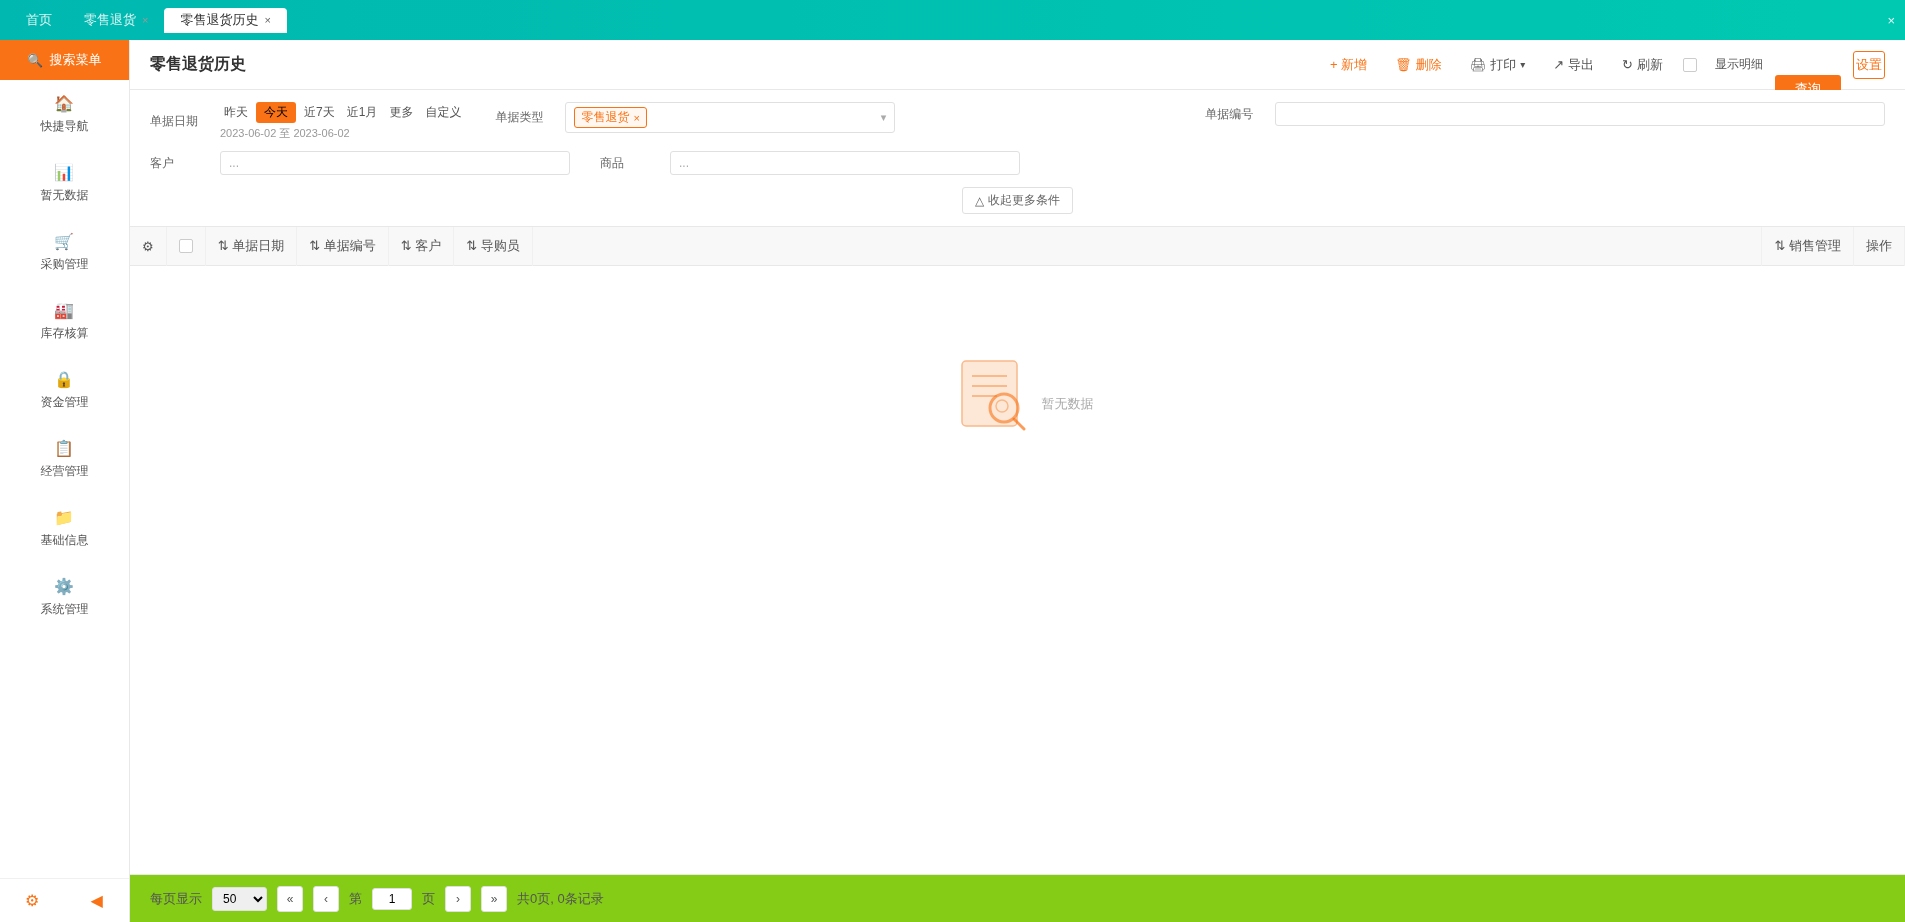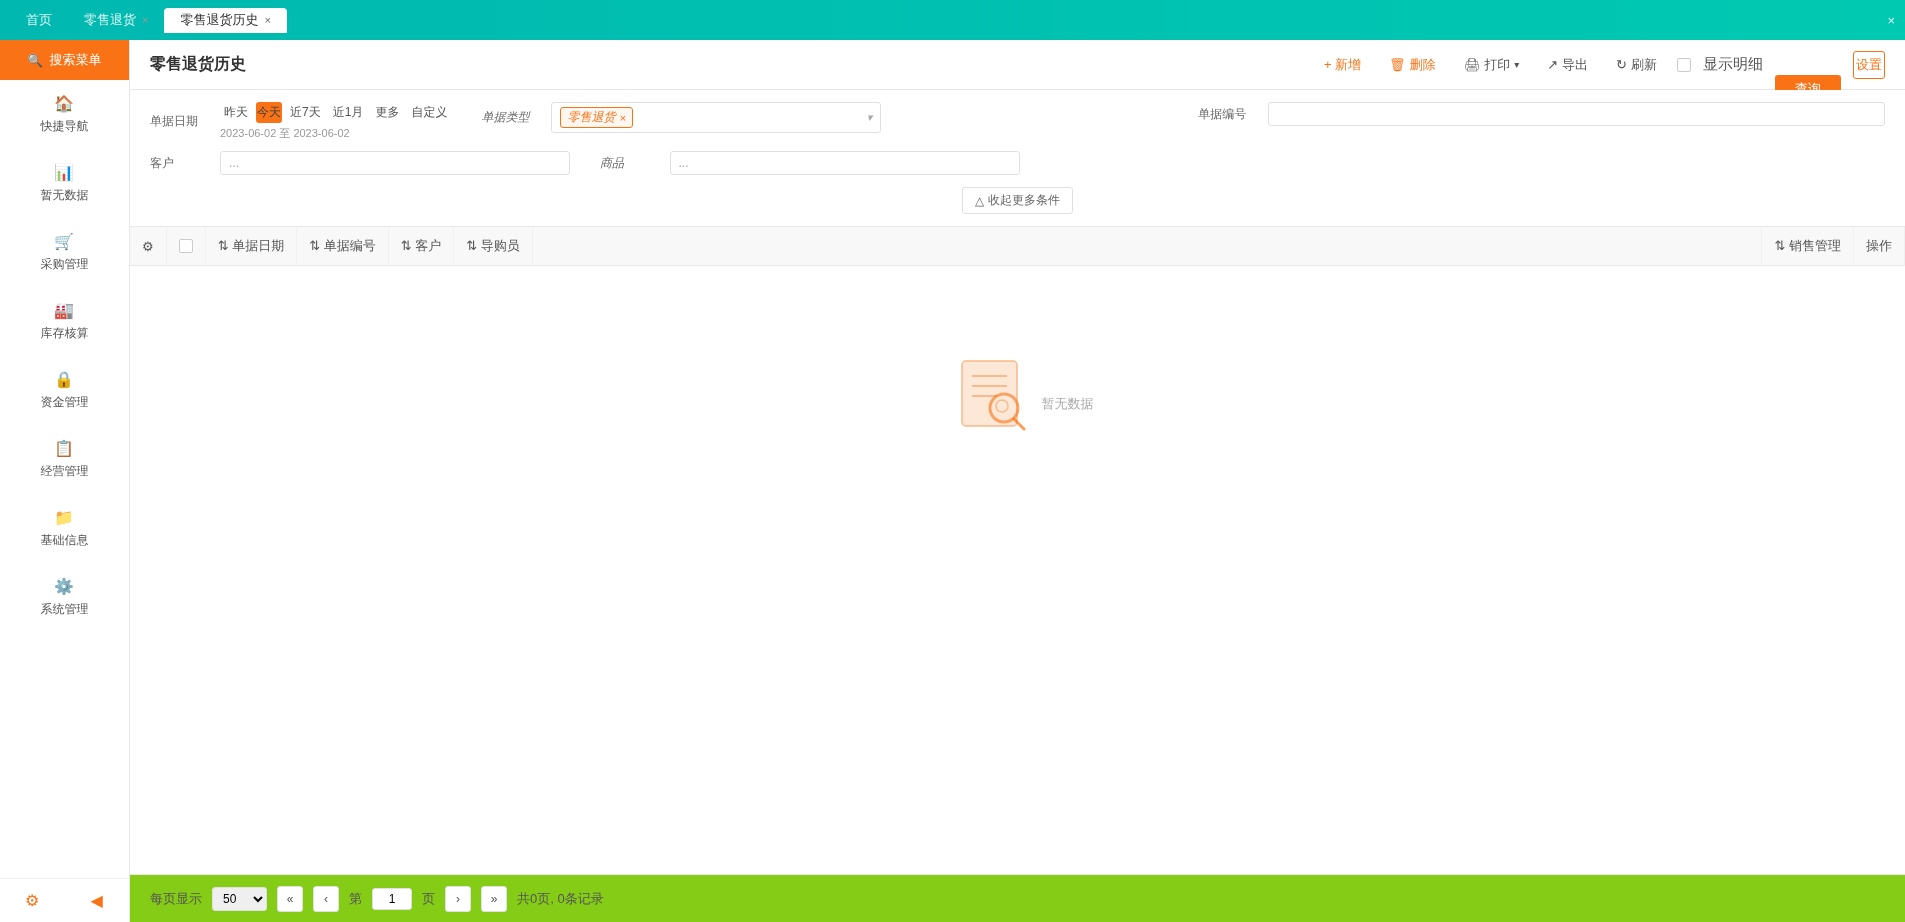--- a/index.html
+++ b/index.html
@@ -149,21 +149,21 @@
     }
     .btn-setting {
       background: #fff;
       color: #f97316;
       border: 1px solid #f97316;
       padding: 4px 2px;
       border-radius: 3px;
       font-size: 13px;
       cursor: pointer;
     }
-    .checkbox-display { display: flex; align-items: center; gap: 12px; font-size: 15px; color: #555; cursor: pointer; }
+    .checkbox-display { display: flex; align-items: center; gap: 18px; font-size: 12px; color: #555; cursor: pointer; }
     .checkbox-box { width: 14px; height: 14px; border: 1px solid #ccc; border-radius: 2px; background: #fff; }
 
     
     .filter-area {
       background: #fff;
       padding: 12px 20px;
       border-bottom: 1px solid #e8e8e8;
       flex-shrink: 0;
     }
     .filter-label {
@@ -178,23 +178,23 @@
       align-items: center;
     }
     .date-btn {
       font-size: 12px;
       color: #555;
       cursor: pointer;
       padding: 2px 4px;
     }
     .date-btn.active {
       background: #f97316;
-      color: #404040;
-      border-radius: 3px;
-      padding: 2px 1px;
+      color: #000000;
+      border-radius: 3px;
+      padding: 2px 8px;
       text-align: right;
     }
     .tag-item {
       background: #fff7f0;
       border: 1px solid #f97316;
       color: #f97316;
       border-radius: 3px;
       padding: 1px 6px;
       font-size: 12px;
       display: flex;
@@ -444,21 +444,21 @@
               <span class="date-btn active">今天</span>
               <span class="date-btn">近7天</span>
               <span class="date-btn">近1月</span>
               <span class="date-btn">更多</span>
               <span class="date-btn">自定义</span>
             </div>
             <div style="font-size:11px;color:#999;">2023-06-02 至 2023-06-02</div>
           </div>
         </div>
 
-        <div class="filter-cell" style="flex:1;font-style:italic;">
+        <div class="filter-cell" style="flex:1;">
           <span class="filter-label">单据类型</span>
           <div class="select-wrap">
             <div class="tag-item">
               <span>零售退货</span>
               <span class="tag-close">×</span>
             </div>
             <span class="chevron">▾</span>
           </div>
         </div>
 
@@ -472,21 +472,21 @@
 
       <div style="display:flex; align-items:center; gap:30px; margin-bottom:8px;">
 
         <div class="filter-cell">
           <span class="filter-label">客户</span>
           <div class="input-wrap" style="min-width:350px; cursor:pointer;">
             <span style="color:#aaa;font-size:12px;">...</span>
           </div>
         </div>
 
-        <div class="filter-cell" style="flex:1;font-style:italic;">
+        <div class="filter-cell" style="flex:1;">
           <span class="filter-label">商品</span>
           <div class="input-wrap" style="min-width:350px; cursor:pointer;">
             <span style="color:#aaa;font-size:12px;">...</span>
           </div>
         </div>
       </div>
 
       <div style="display:flex;justify-content:center;">
         <div class="filter-collapse-btn">
           <span>△</span>

